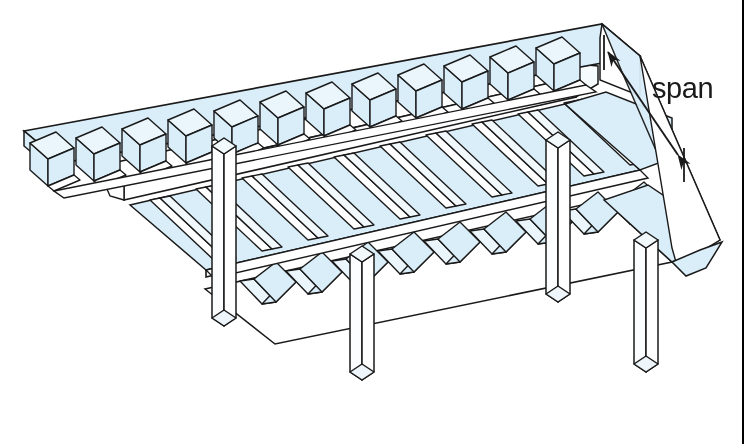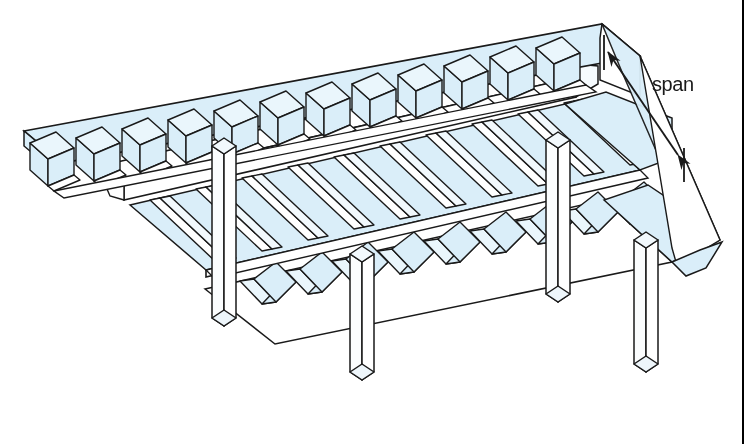--- a/index.html
+++ b/index.html
@@ -31,21 +31,21 @@
     top: 0;
     right: 6px;
     width: 2px;
     height: 444px;
     background: #000000;
   }
   .span-label {
     position: absolute;
     left: 652px;
     top: 74px;
-    font-size: 20px;
+    font-size: 29px;
     line-height: 1;
     color: #1a1a1a;
     letter-spacing: -0.4px;
     white-space: nowrap;
     font-family: "Liberation Sans", sans-serif;
   }
 </style>
 </head>
 <body>
 

